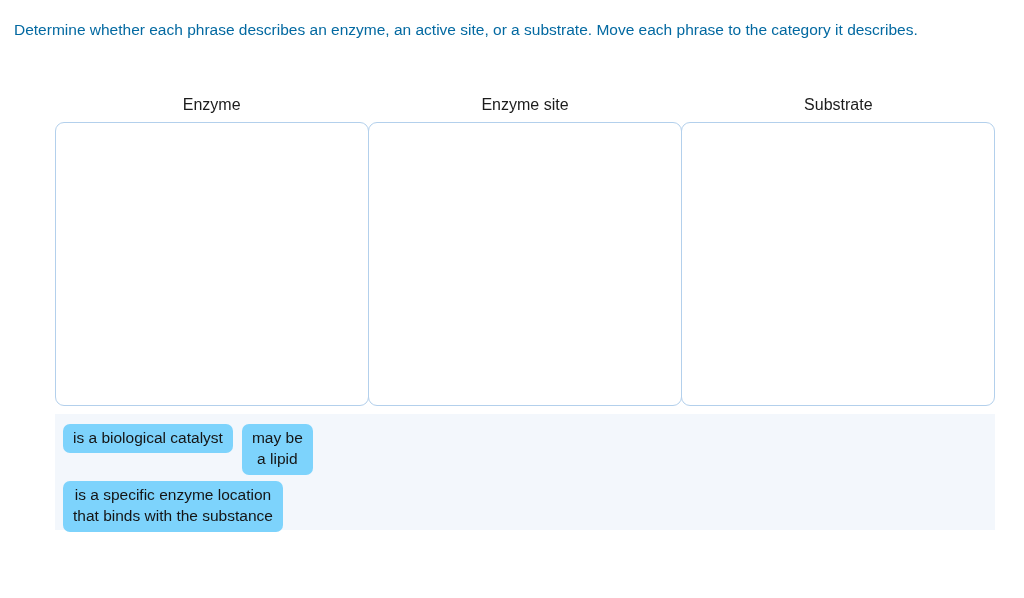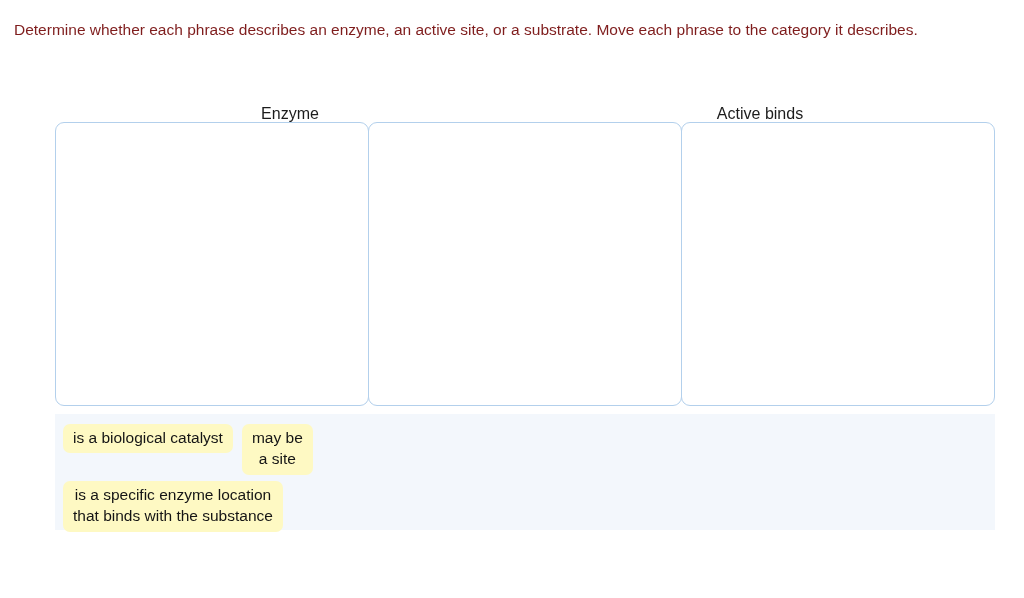--- a/index.html
+++ b/index.html
@@ -19,28 +19,28 @@
   }
 
   
   #prompt {
     position: absolute;
     left: 14px;
     top: 20px;
     width: 990px;
     font-size: 15.5px;
     line-height: 1.35;
-    color: #7f1d1d;
+    color: #0369a1;
   }
 
   
   #headers {
     position: absolute;
     left: 55px;
-    top: 106px;
+    top: 97px;
     width: 940px;
     display: flex;
   }
   .col-header {
     flex: 1 1 0;
     text-align: center;
     font-size: 16px;
     color: #1c1c1c;
     line-height: 1;
   }
@@ -75,21 +75,21 @@
     background: #f3f7fc;
     box-sizing: border-box;
     padding: 10px 0 0 8px;
   }
   .chip-row {
     display: flex;
     align-items: flex-start;
     margin-bottom: 6px;
   }
   .chip {
-    background: #fef9c3;
+    background: #7dd3fc;
     border-radius: 7px;
     color: #151515;
     font-size: 15.5px;
     line-height: 1.35;
     text-align: center;
     padding: 4px 10px 5px 10px;
     margin-right: 9px;
     white-space: pre-line;
     cursor: move;
     box-sizing: border-box;
@@ -97,32 +97,33 @@
   }
   .chip.one-line { padding-top: 4px; padding-bottom: 4px; }
 </style>
 </head>
 <body>
 
 <div id="prompt">Determine whether each phrase describes an enzyme, an active site, or a substrate. Move each phrase to the category it describes.</div>
 
 <div id="headers">
   <div class="col-header">Enzyme</div>
-  <div class="col-header">Active binds</div>
+  <div class="col-header">Enzyme site</div>
+  <div class="col-header">Substrate</div>
 </div>
 
 <div id="dropzones">
   <div class="dropzone"></div>
   <div class="dropzone"></div>
   <div class="dropzone"></div>
 </div>
 
 <div id="tray">
   <div class="chip-row">
     <div class="chip one-line">is a biological catalyst</div>
     <div class="chip">may be
-a site</div>
+a lipid</div>
   </div>
   <div class="chip-row">
     <div class="chip">is a specific enzyme location
 that binds with the substance</div>
   </div>
 </div>
 
 </body></html>

